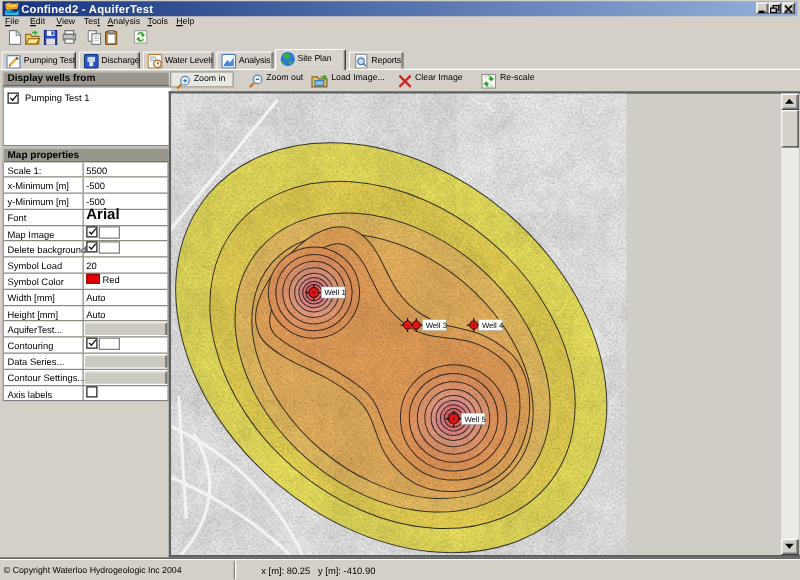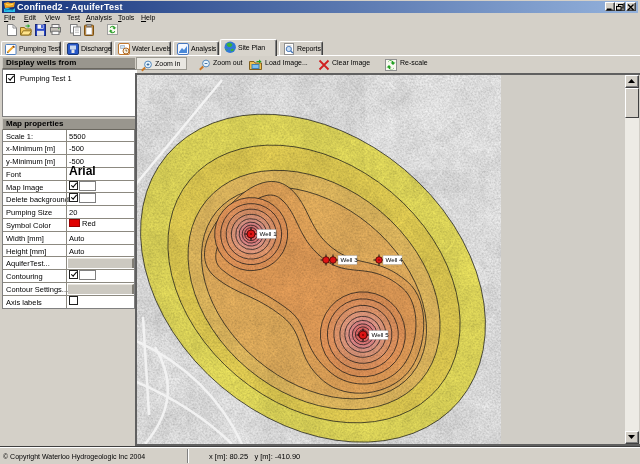--- a/index.html
+++ b/index.html
@@ -177,21 +177,21 @@
         <span class="lab">Map Image</span>
         <span class="vline"></span>
         <span class="val" style="top:0px;"><span class="cbx c"></span><span class="editbox"></span></span>
       </div>
     <div class="prow">
         <span class="lab">Delete background</span>
         <span class="vline"></span>
         <span class="val" style="top:0px;"><span class="cbx c"></span><span class="editbox"></span></span>
       </div>
     <div class="prow">
-        <span class="lab">Pumping Size</span>
+        <span class="lab">Symbol Load</span>
         <span class="vline"></span>
         <span class="val">20</span>
       </div>
     <div class="prow">
         <span class="lab">Symbol Color</span>
         <span class="vline"></span>
         <span class="val" style="top:0px;"><span class="swatch"></span>Red</span>
       </div>
     <div class="prow">
         <span class="lab">Width [mm]</span>
@@ -205,20 +205,25 @@
       </div>
     <div class="prow">
         <span class="lab">AquiferTest...</span>
         <span class="vline"></span>
         <span class="pbtn"></span>
       </div>
     <div class="prow">
         <span class="lab">Contouring</span>
         <span class="vline"></span>
         <span class="val" style="top:0px;"><span class="cbx c"></span><span class="editbox"></span></span>
+      </div>
+    <div class="prow">
+        <span class="lab">Data Series...</span>
+        <span class="vline"></span>
+        <span class="pbtn"></span>
       </div>
     <div class="prow">
         <span class="lab">Contour Settings...</span>
         <span class="vline"></span>
         <span class="pbtn"></span>
       </div>
     <div class="prow" style="border-bottom:1px solid #808080;">
         <span class="lab">Axis labels</span>
         <span class="vline"></span>
         <span class="val" style="top:0px;"><span class="cbx"></span></span>

